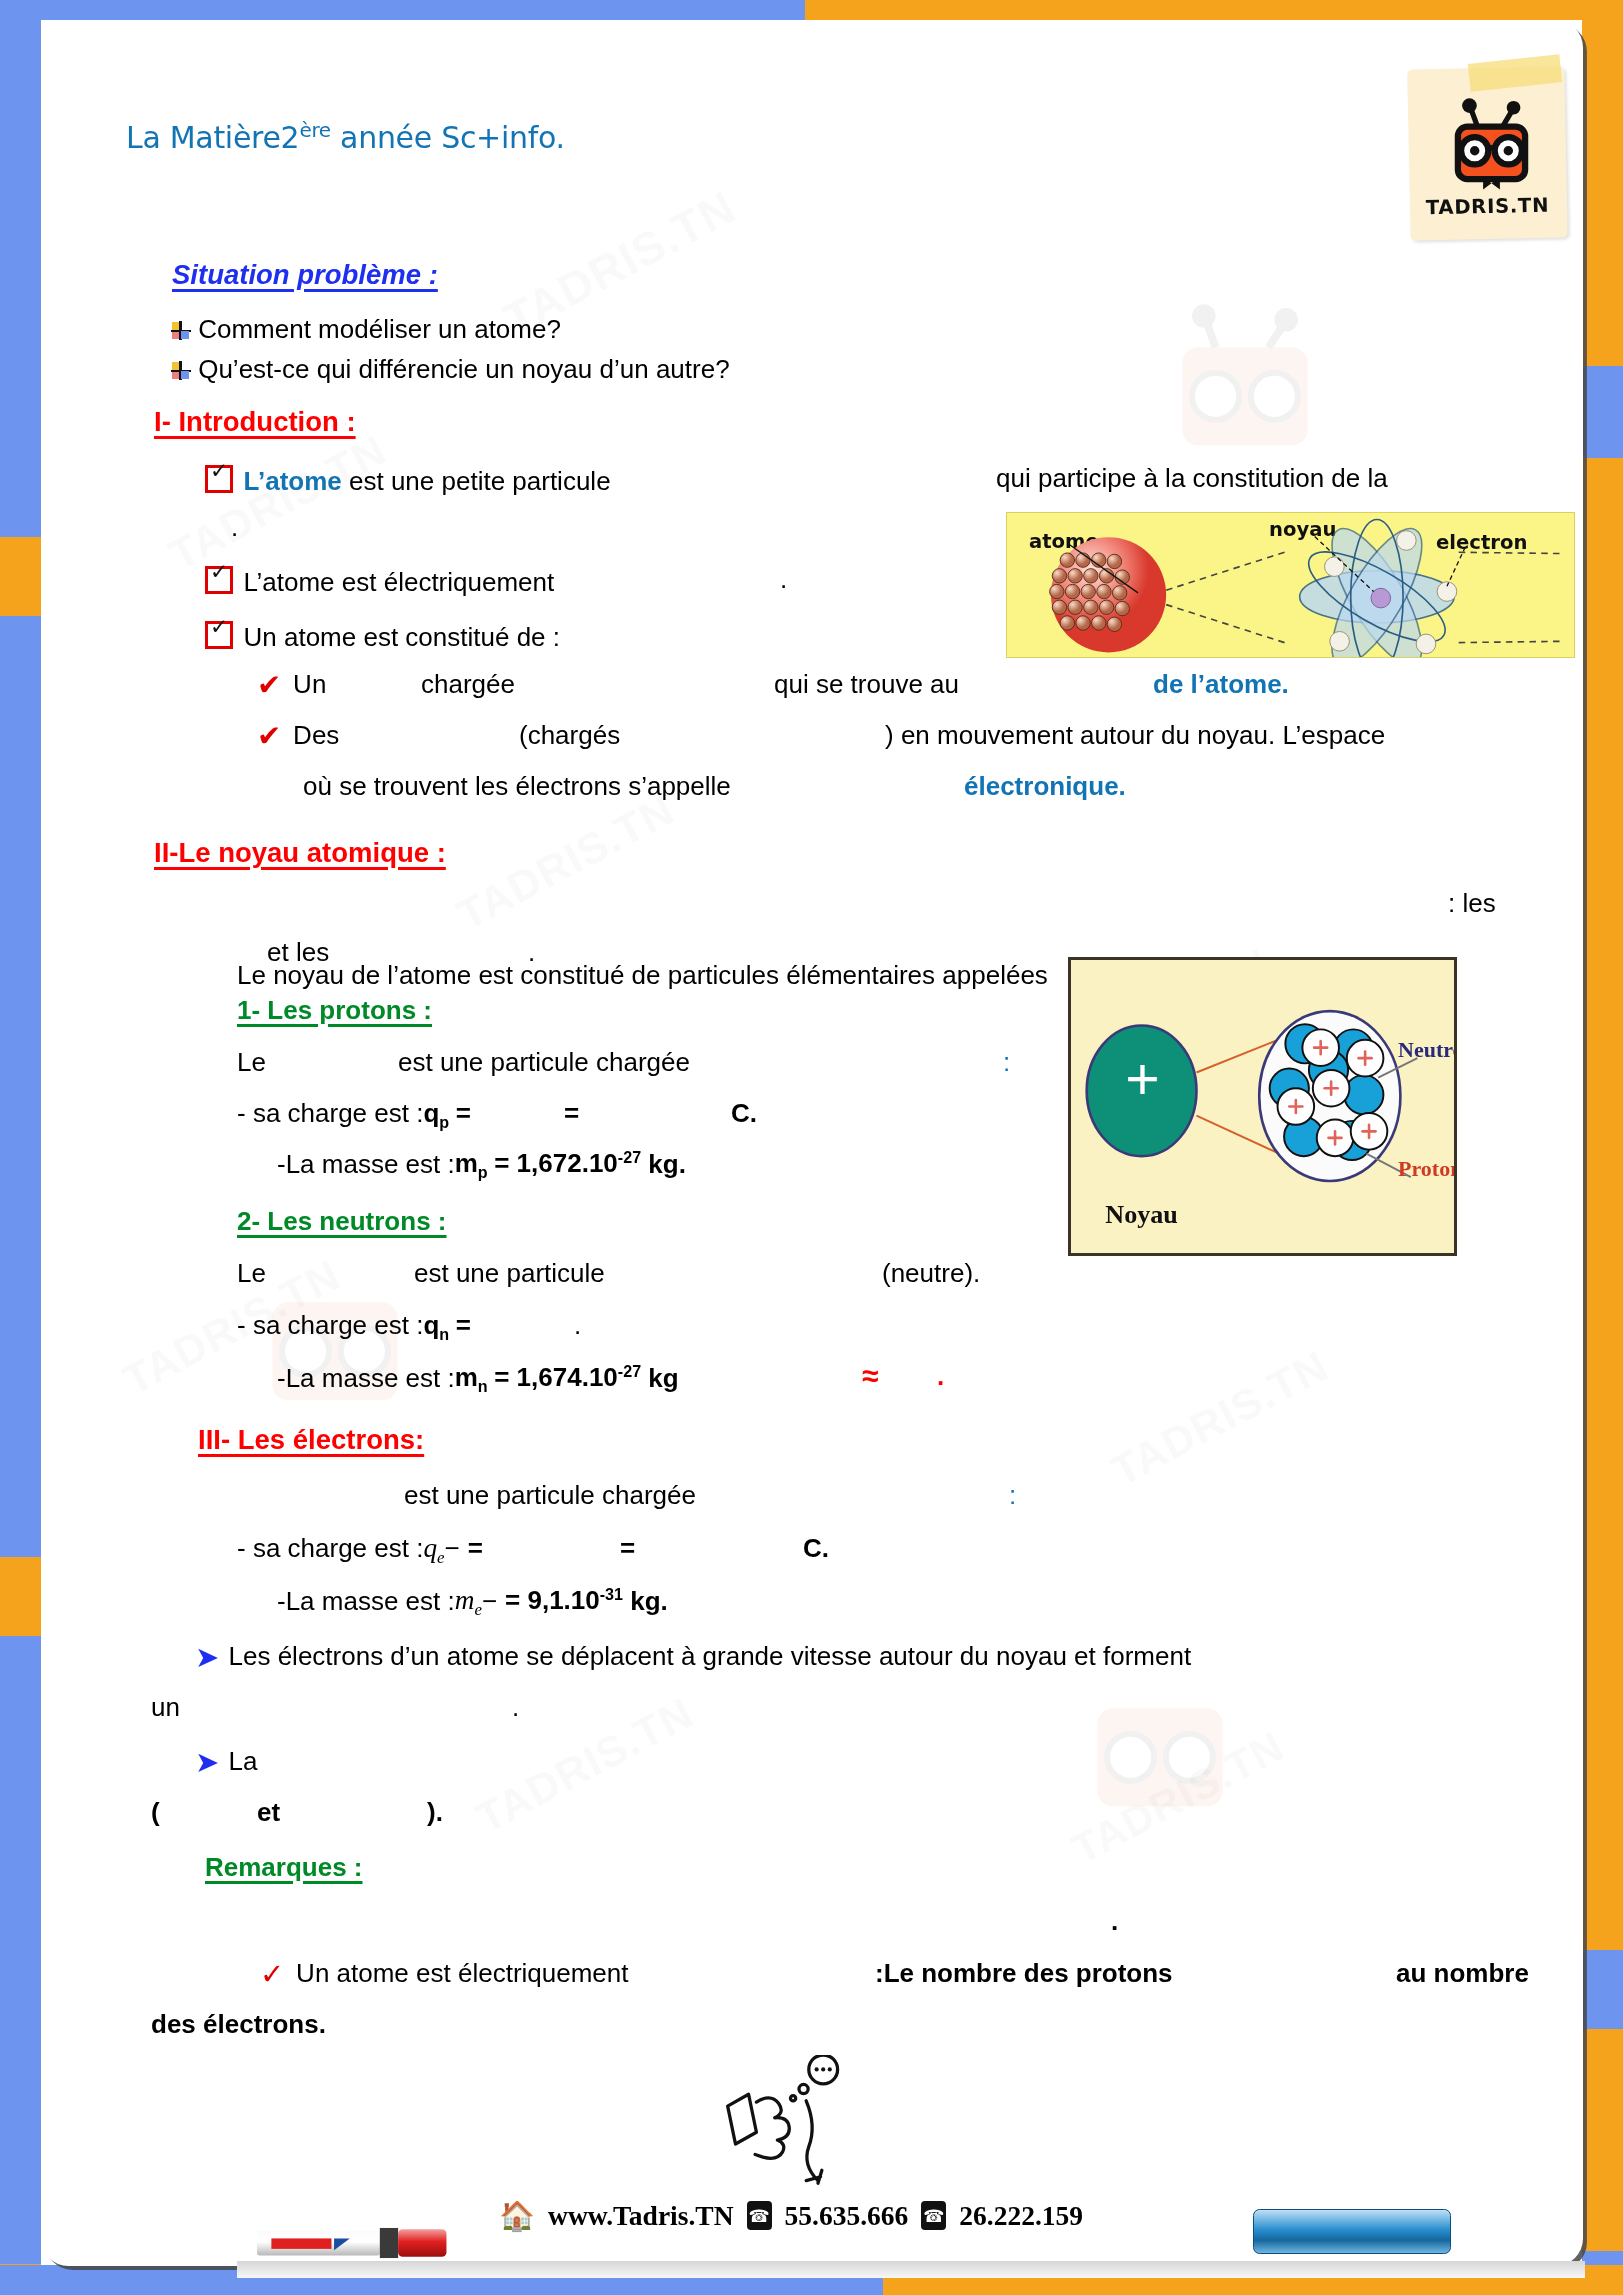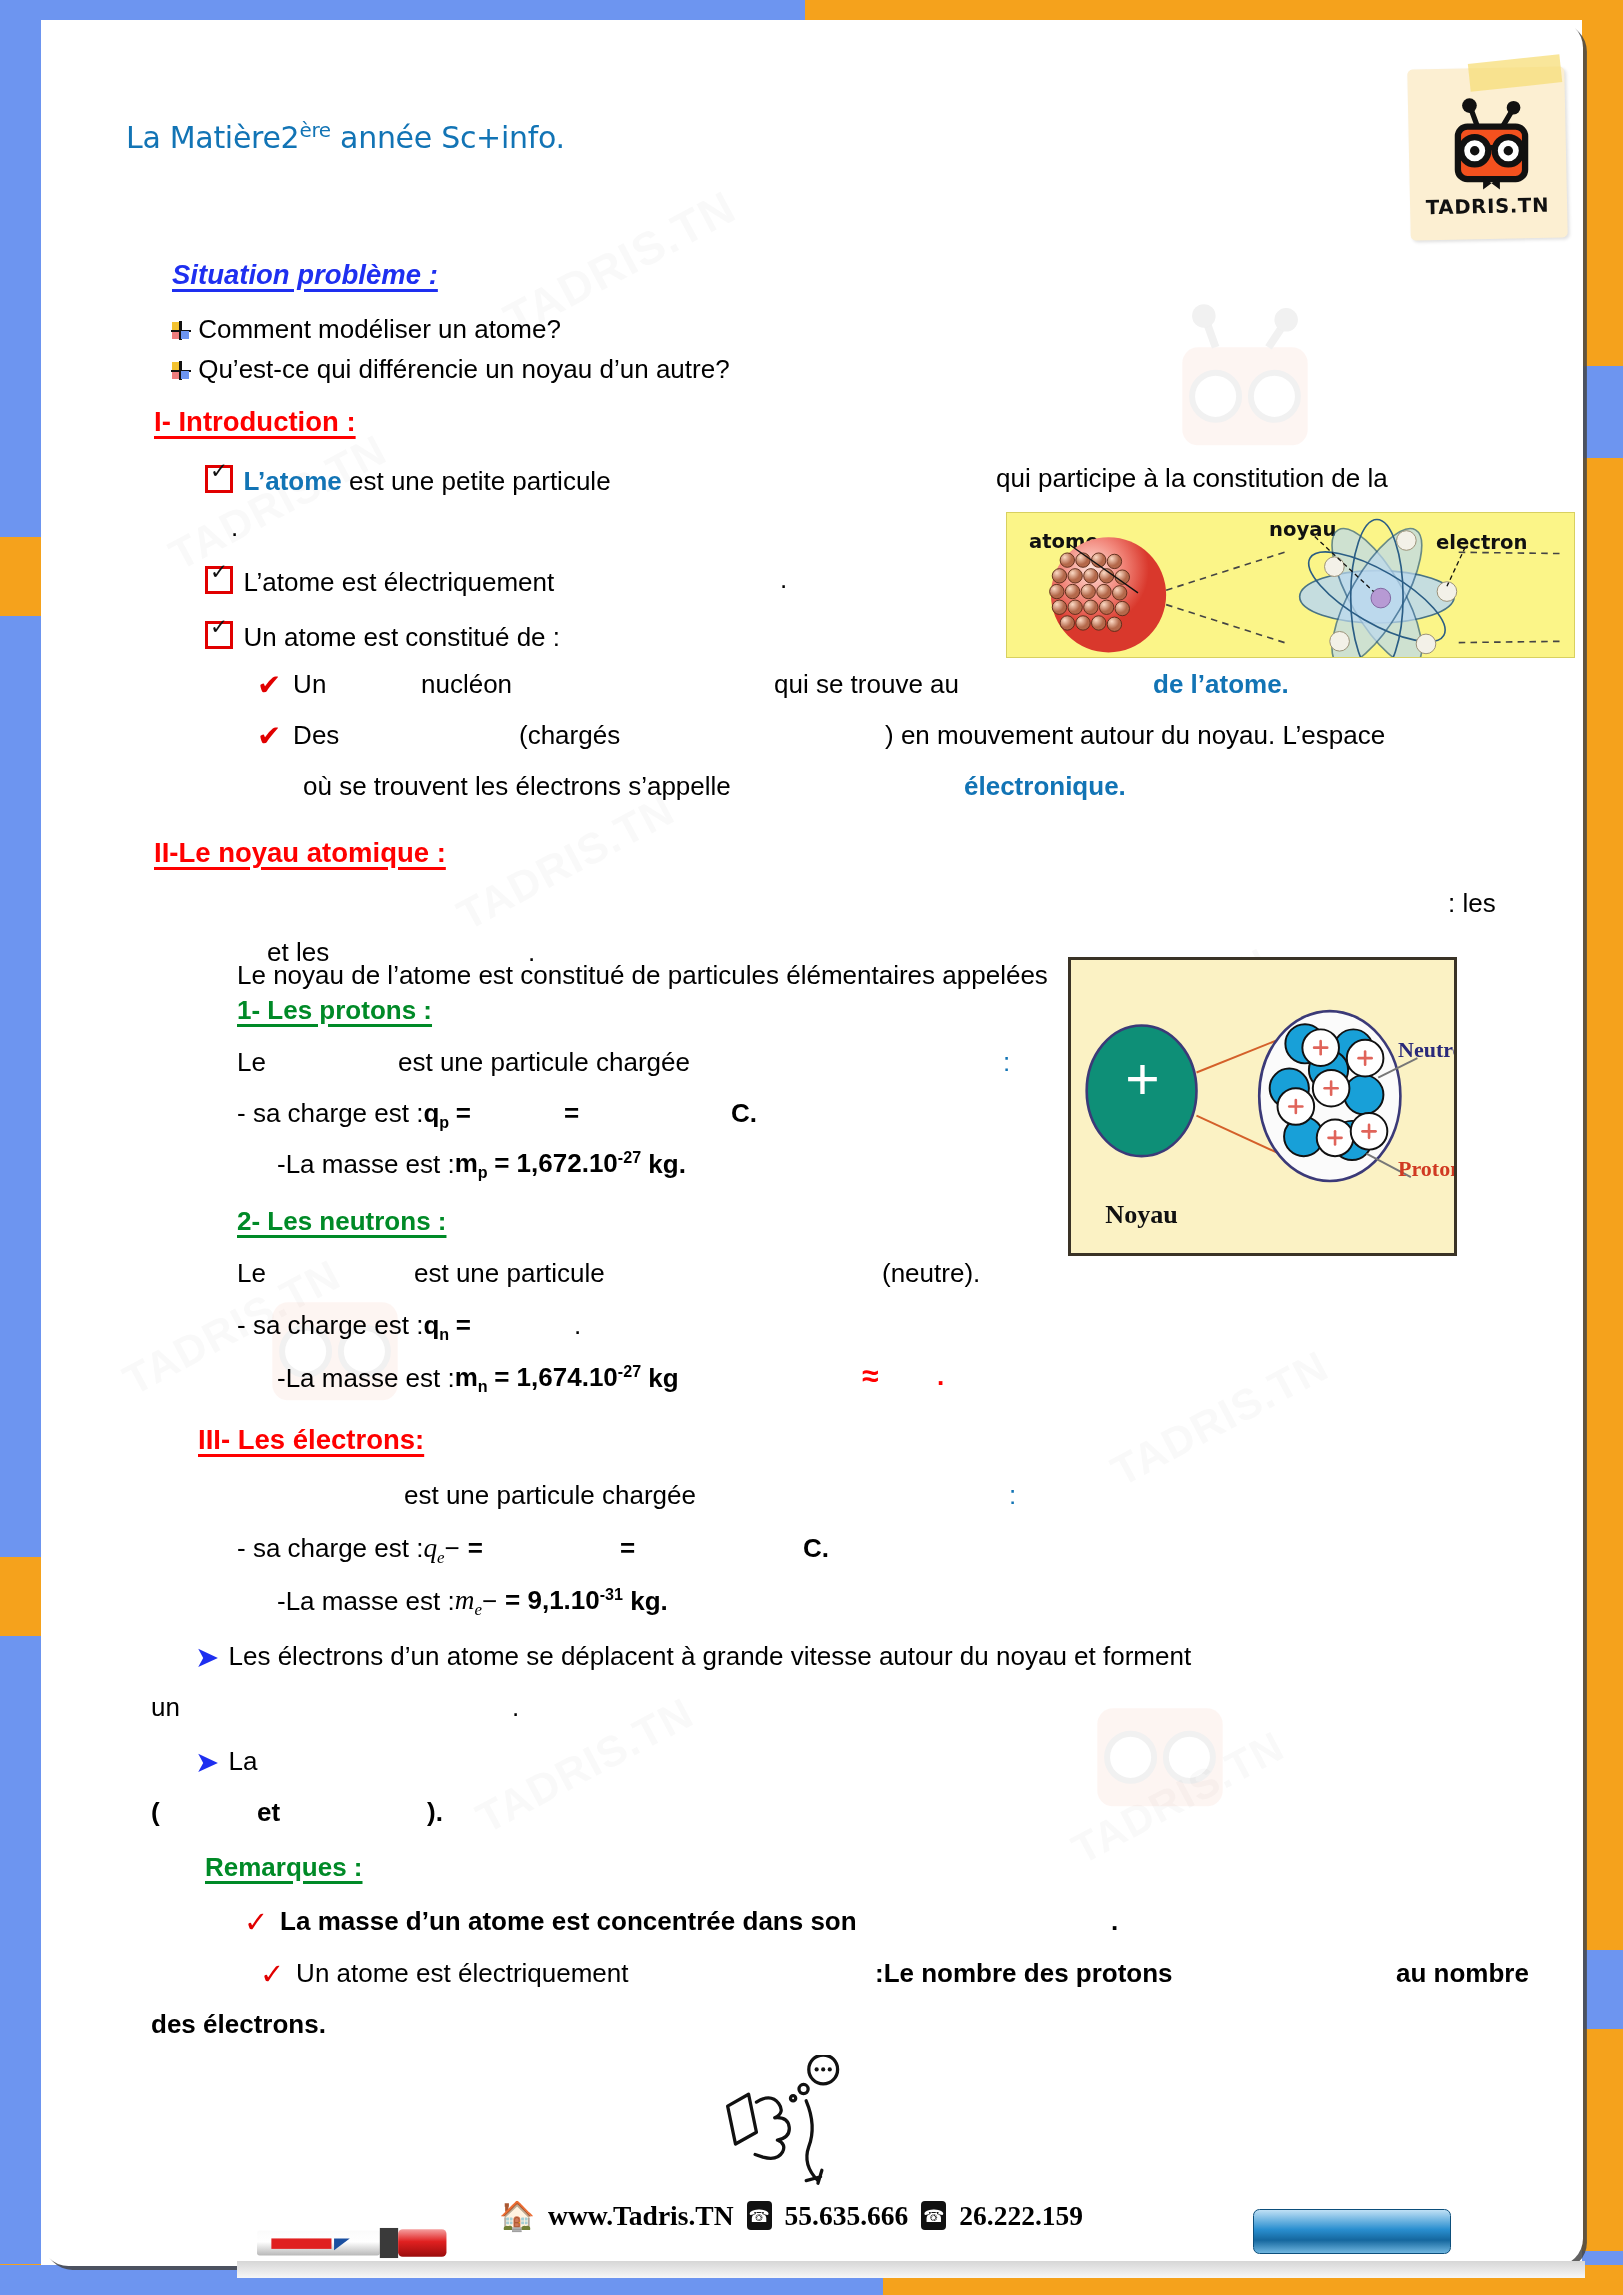--- a/index.html
+++ b/index.html
@@ -285,21 +285,21 @@
   </div>
   <div class="blk body-t" style="left:739px;top:546px;">.</div>
 
   <div class="blk body-t" style="left:164px;top:601px;">
     <span class="bul-chk-box"></span><span>Un atome est constitué de :</span>
   </div>
 
   <div class="blk body-t" style="left:216px;top:651px;">
     <span class="bul-vcheck">✔</span><span>Un</span>
   </div>
-  <div class="blk body-t" style="left:380px;top:651px;">nucléon</div>
+  <div class="blk body-t" style="left:380px;top:651px;">chargée</div>
   <div class="blk body-t" style="left:733px;top:651px;">qui se trouve au</div>
   <div class="blk body-t bold blue" style="left:1112px;top:651px;"><span>de l’atome</span><span class="blue">.</span></div>
 
   <div class="blk body-t" style="left:216px;top:702px;">
     <span class="bul-vcheck">✔</span><span>Des</span>
   </div>
   <div class="blk body-t" style="left:478px;top:702px;">(chargés</div>
   <div class="blk body-t" style="left:844px;top:702px;">) en mouvement autour du noyau. L’espace</div>
   <div class="blk body-t" style="left:262px;top:753px;">où se trouvent les électrons s’appelle</div>
   <div class="blk body-t bold blue" style="left:923px;top:753px;"><span>électronique</span><span>.</span></div>
@@ -362,23 +362,20 @@
   <div class="blk body-t" style="left:471px;top:1674px;">.</div>
 
   <div class="blk body-t" style="left:154px;top:1728px;">
     <span class="bul-arrow">➤</span><span>La</span>
   </div>
   <div class="blk body-t bold" style="left:110px;top:1779px;">(</div>
   <div class="blk body-t bold" style="left:216px;top:1779px;">et</div>
   <div class="blk body-t bold" style="left:386px;top:1779px;">).</div>
 
   <div class="blk hdr-green" style="left:164px;top:1832px;">Remarques :</div>
-  <div class="blk body-t bold" style="left:203px;top:1888px;">
-    <span class="bul-tick">✓</span><span>La masse d’un atome est concentrée dans son</span>
-  </div>
   <div class="blk body-t bold" style="left:1070px;top:1888px;">.</div>
 
   <div class="blk body-t" style="left:219px;top:1940px;">
     <span class="bul-tick">✓</span><span>Un atome est électriquement</span>
   </div>
   <div class="blk body-t bold" style="left:834px;top:1940px;">:Le nombre des protons</div>
   <div class="blk body-t bold" style="left:1355px;top:1940px;">au nombre</div>
   <div class="blk body-t bold" style="left:110px;top:1991px;">des électrons.</div>
 
   <div id="fig-atom">

